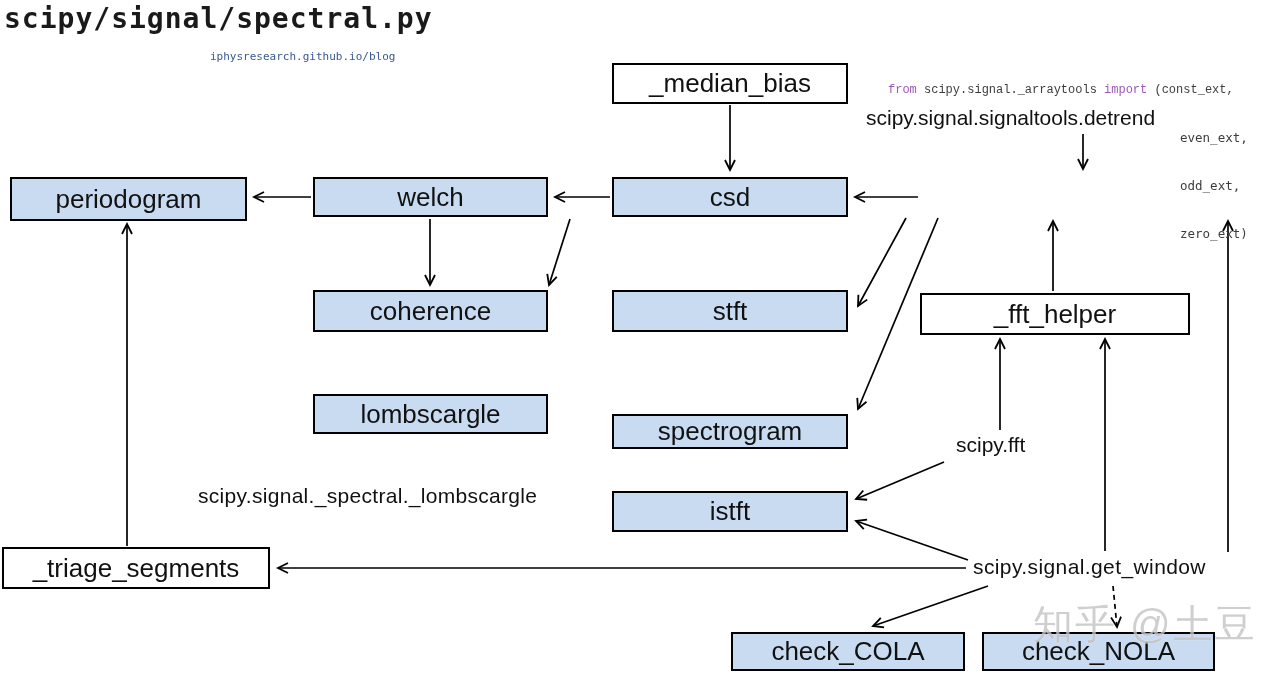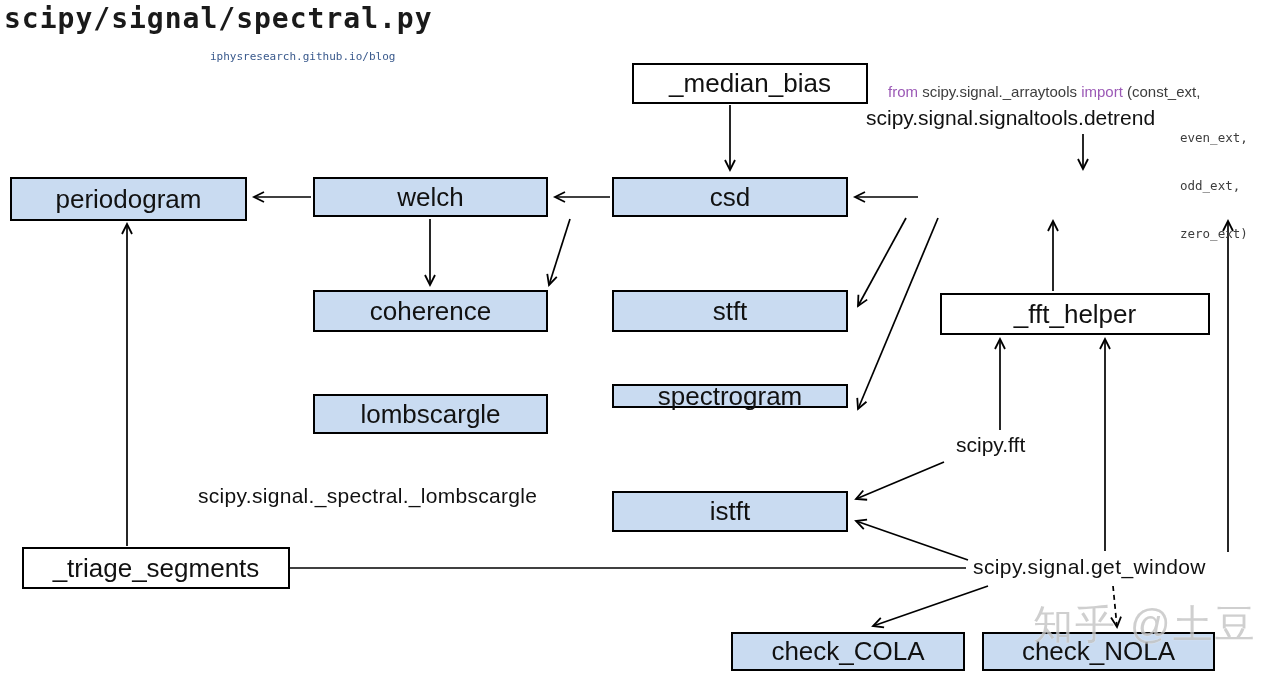--- a/index.html
+++ b/index.html
@@ -7,34 +7,34 @@
     position:relative;width:1270px;height:682px;background:#ffffff;
     font-family:"Liberation Sans",sans-serif;overflow:hidden;
   }
   .wires{position:absolute;left:0;top:0;width:1270px;height:682px;}
   .node{
     position:absolute;display:flex;align-items:center;justify-content:center;
     border:2px solid var(--node-border,#000);box-sizing:border-box;
     font-size:26px;color:#111;background:var(--node-fill,#c9dbf1);
     white-space:nowrap;
   }
-  .node.white{background:#ffffff;margin-left:20px;}
+  .node.white{background:#ffffff;}
   .title{
     position:absolute;left:4px;top:2px;
     font-family:"DejaVu Sans Mono",monospace;font-weight:700;
     font-size:28px;color:#1a1a1a;letter-spacing:1px;
   }
   .subtitle{
     position:absolute;left:210px;top:50px;
     font-family:"DejaVu Sans Mono",monospace;font-size:11px;
     color:var(--link-blue,#39598c);
   }
   .codeblock{
     position:absolute;left:888px;top:83px;
-    font-family:Liberation Sans, sans-serif;font-size:15px;
+    font-family:Liberation Mono, monospace;font-size:12px;
     color:var(--code-gray,#3d3d3d);white-space:pre;
   }
   .codeblock .kw{color:var(--kw-purple,#9b59b6);}
   .codecont{
     position:absolute;left:1180px;top:98px;
     font-family:"DejaVu Sans Mono",monospace;font-size:12.5px;
     line-height:16px;color:var(--code-gray,#3d3d3d);white-space:pre;
   }
   .freelabel{position:absolute;color:#111;white-space:nowrap;}
   .lbl-detrend{left:866px;top:106px;font-size:21px;}
@@ -97,21 +97,21 @@
   <div class="freelabel lbl-getwindow">scipy.signal.get_window</div>
 
   <div class="node white" style="left:612px;top:63px;width:236px;height:41px">_median_bias</div>
   <div class="node" style="left:10px;top:177px;width:237px;height:44px">periodogram</div>
   <div class="node" style="left:313px;top:177px;width:235px;height:40px">welch</div>
   <div class="node" style="left:612px;top:177px;width:236px;height:40px">csd</div>
   <div class="node" style="left:313px;top:290px;width:235px;height:42px">coherence</div>
   <div class="node white" style="left:920px;top:293px;width:270px;height:42px">_fft_helper</div>
   <div class="node" style="left:612px;top:290px;width:236px;height:42px">stft</div>
   <div class="node" style="left:313px;top:394px;width:235px;height:40px">lombscargle</div>
-  <div class="node" style="left:612px;top:384px;width:236px;height:24px">spectrogram</div>
+  <div class="node" style="left:612px;top:414px;width:236px;height:35px">spectrogram</div>
   <div class="node" style="left:612px;top:491px;width:236px;height:41px">istft</div>
   <div class="node white" style="left:2px;top:547px;width:268px;height:42px">_triage_segments</div>
   <div class="node" style="left:731px;top:632px;width:234px;height:39px">check_COLA</div>
   <div class="node" style="left:982px;top:632px;width:233px;height:39px">check_NOLA</div>
 
   <div class="watermark">知乎 @土豆</div>
 
 </div>
 
 </body></html>

